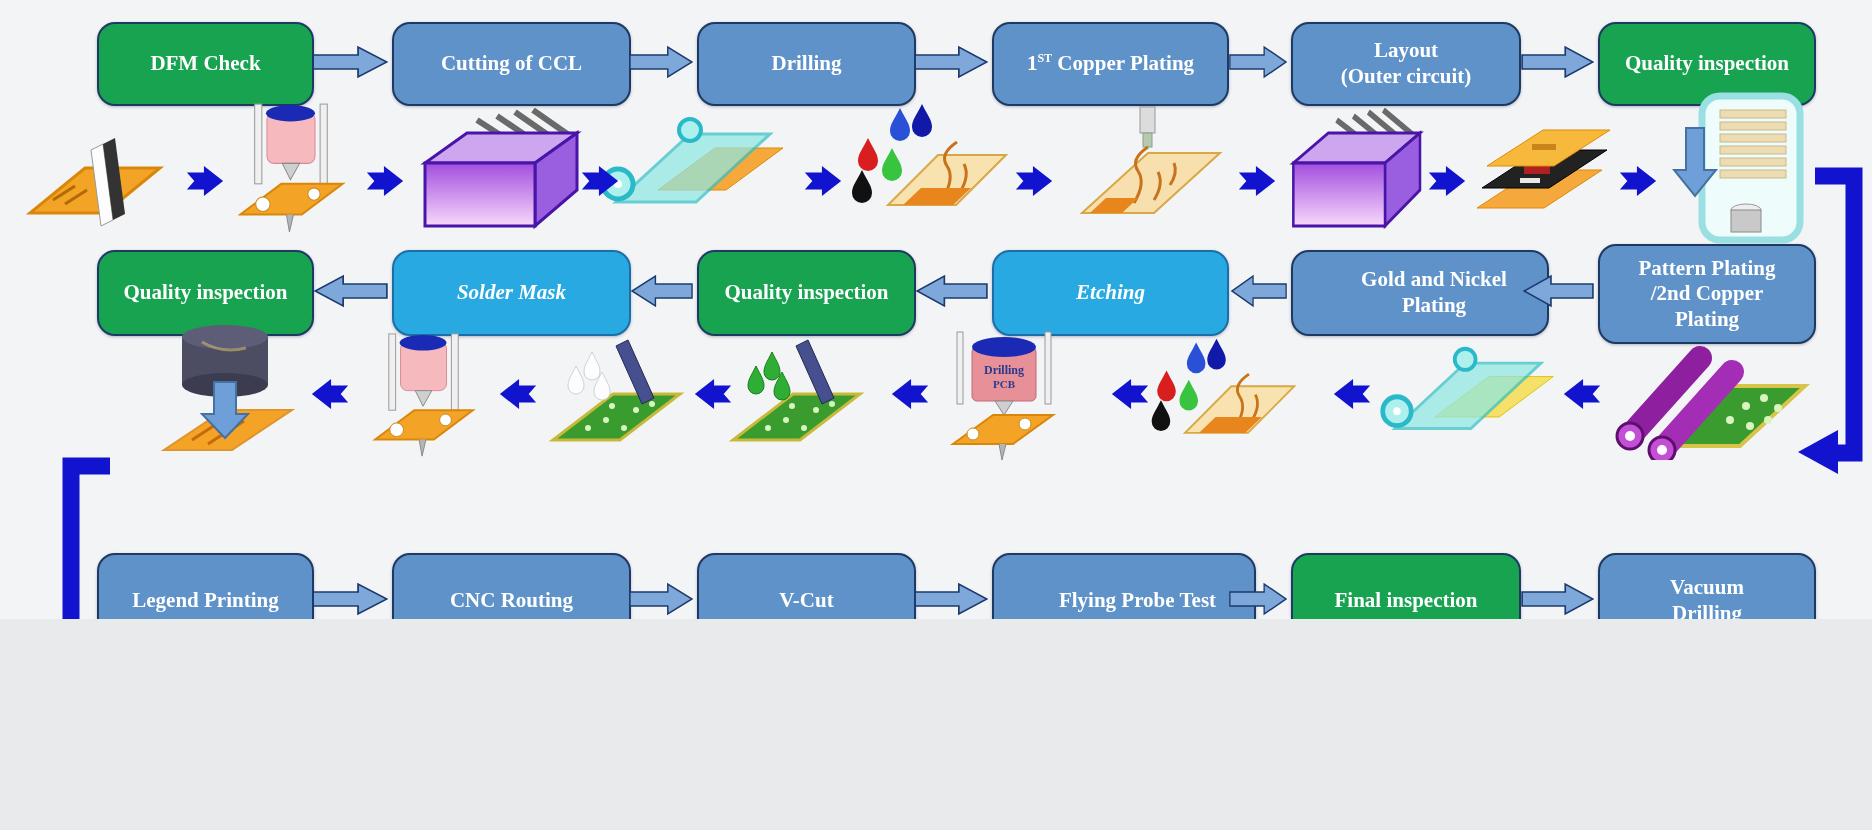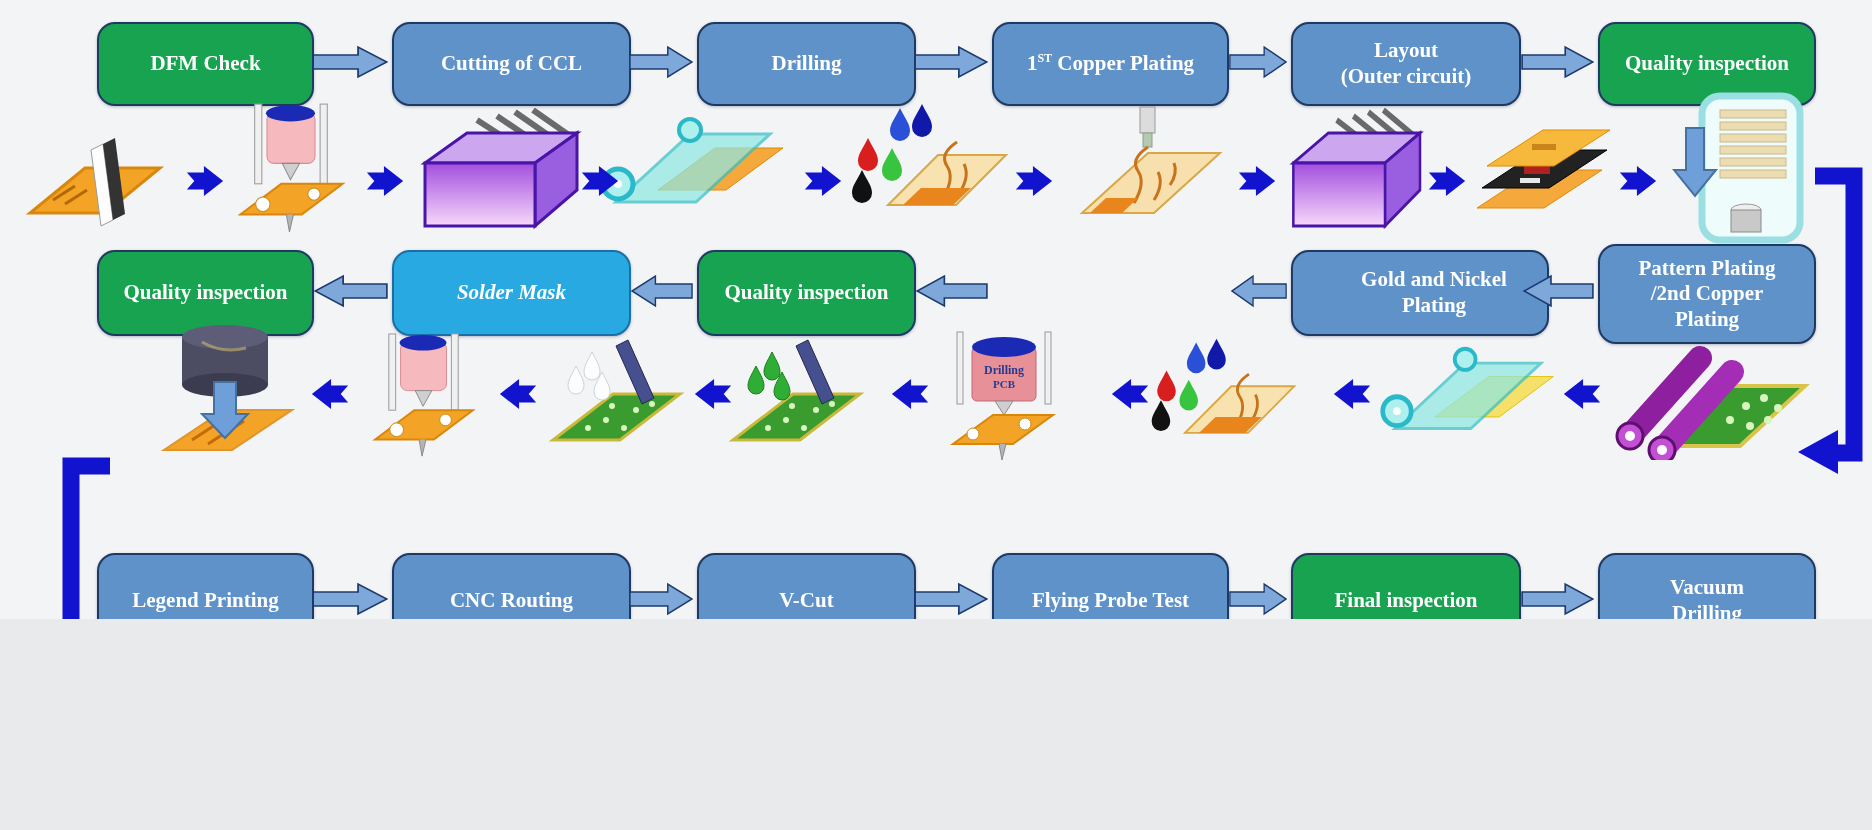--- a/index.html
+++ b/index.html
@@ -82,20 +82,23 @@
 
   <div class="box green" style="left:97px;top:250px;width:213px;height:82px;">
       <span>Quality inspection</span>
     </div>
   <div class="box cyan" style="left:392px;top:250px;width:235px;height:82px;">
       <span>Solder Mask</span>
     </div>
   <div class="box green" style="left:697px;top:250px;width:215px;height:82px;">
       <span>Quality inspection</span>
     </div>
+  <div class="box cyan" style="left:992px;top:250px;width:233px;height:82px;">
+      <span>Etching</span>
+    </div>
   <div class="box blue" style="left:1291px;top:250px;width:226px;height:82px;padding-left:28px;">
     <span class="ln">Gold and Nickel</span>
       <span class="ln">Plating</span>
   </div>
   <div class="box blue" style="left:1598px;top:244px;width:214px;height:96px;">
     <span class="ln">Pattern Plating</span>
       <span class="ln">/2nd Copper</span>
       <span class="ln">Plating</span>
   </div>
 
@@ -127,21 +130,21 @@
 
   <div class="box blue" style="left:97px;top:553px;width:213px;height:92px;">
       <span>Legend Printing</span>
     </div>
   <div class="box blue" style="left:392px;top:553px;width:235px;height:92px;font-family:Liberation Serif, serif;">
       <span>CNC Routing</span>
     </div>
   <div class="box blue" style="left:697px;top:553px;width:215px;height:92px;">
       <span>V-Cut</span>
     </div>
-  <div class="box blue" style="left:992px;top:553px;width:233px;height:92px;">
+  <div class="box blue" style="left:992px;top:553px;width:233px;height:92px;padding-left:27px;">
       <span>Flying Probe Test</span>
     </div>
   <div class="box green" style="left:1291px;top:553px;width:226px;height:92px;">
       <span>Final inspection</span>
     </div>
   <div class="box blue" style="left:1598px;top:553px;width:214px;height:92px;">
     <span class="ln">Vacuum</span>
       <span class="ln">Drilling</span>
   </div>
 

